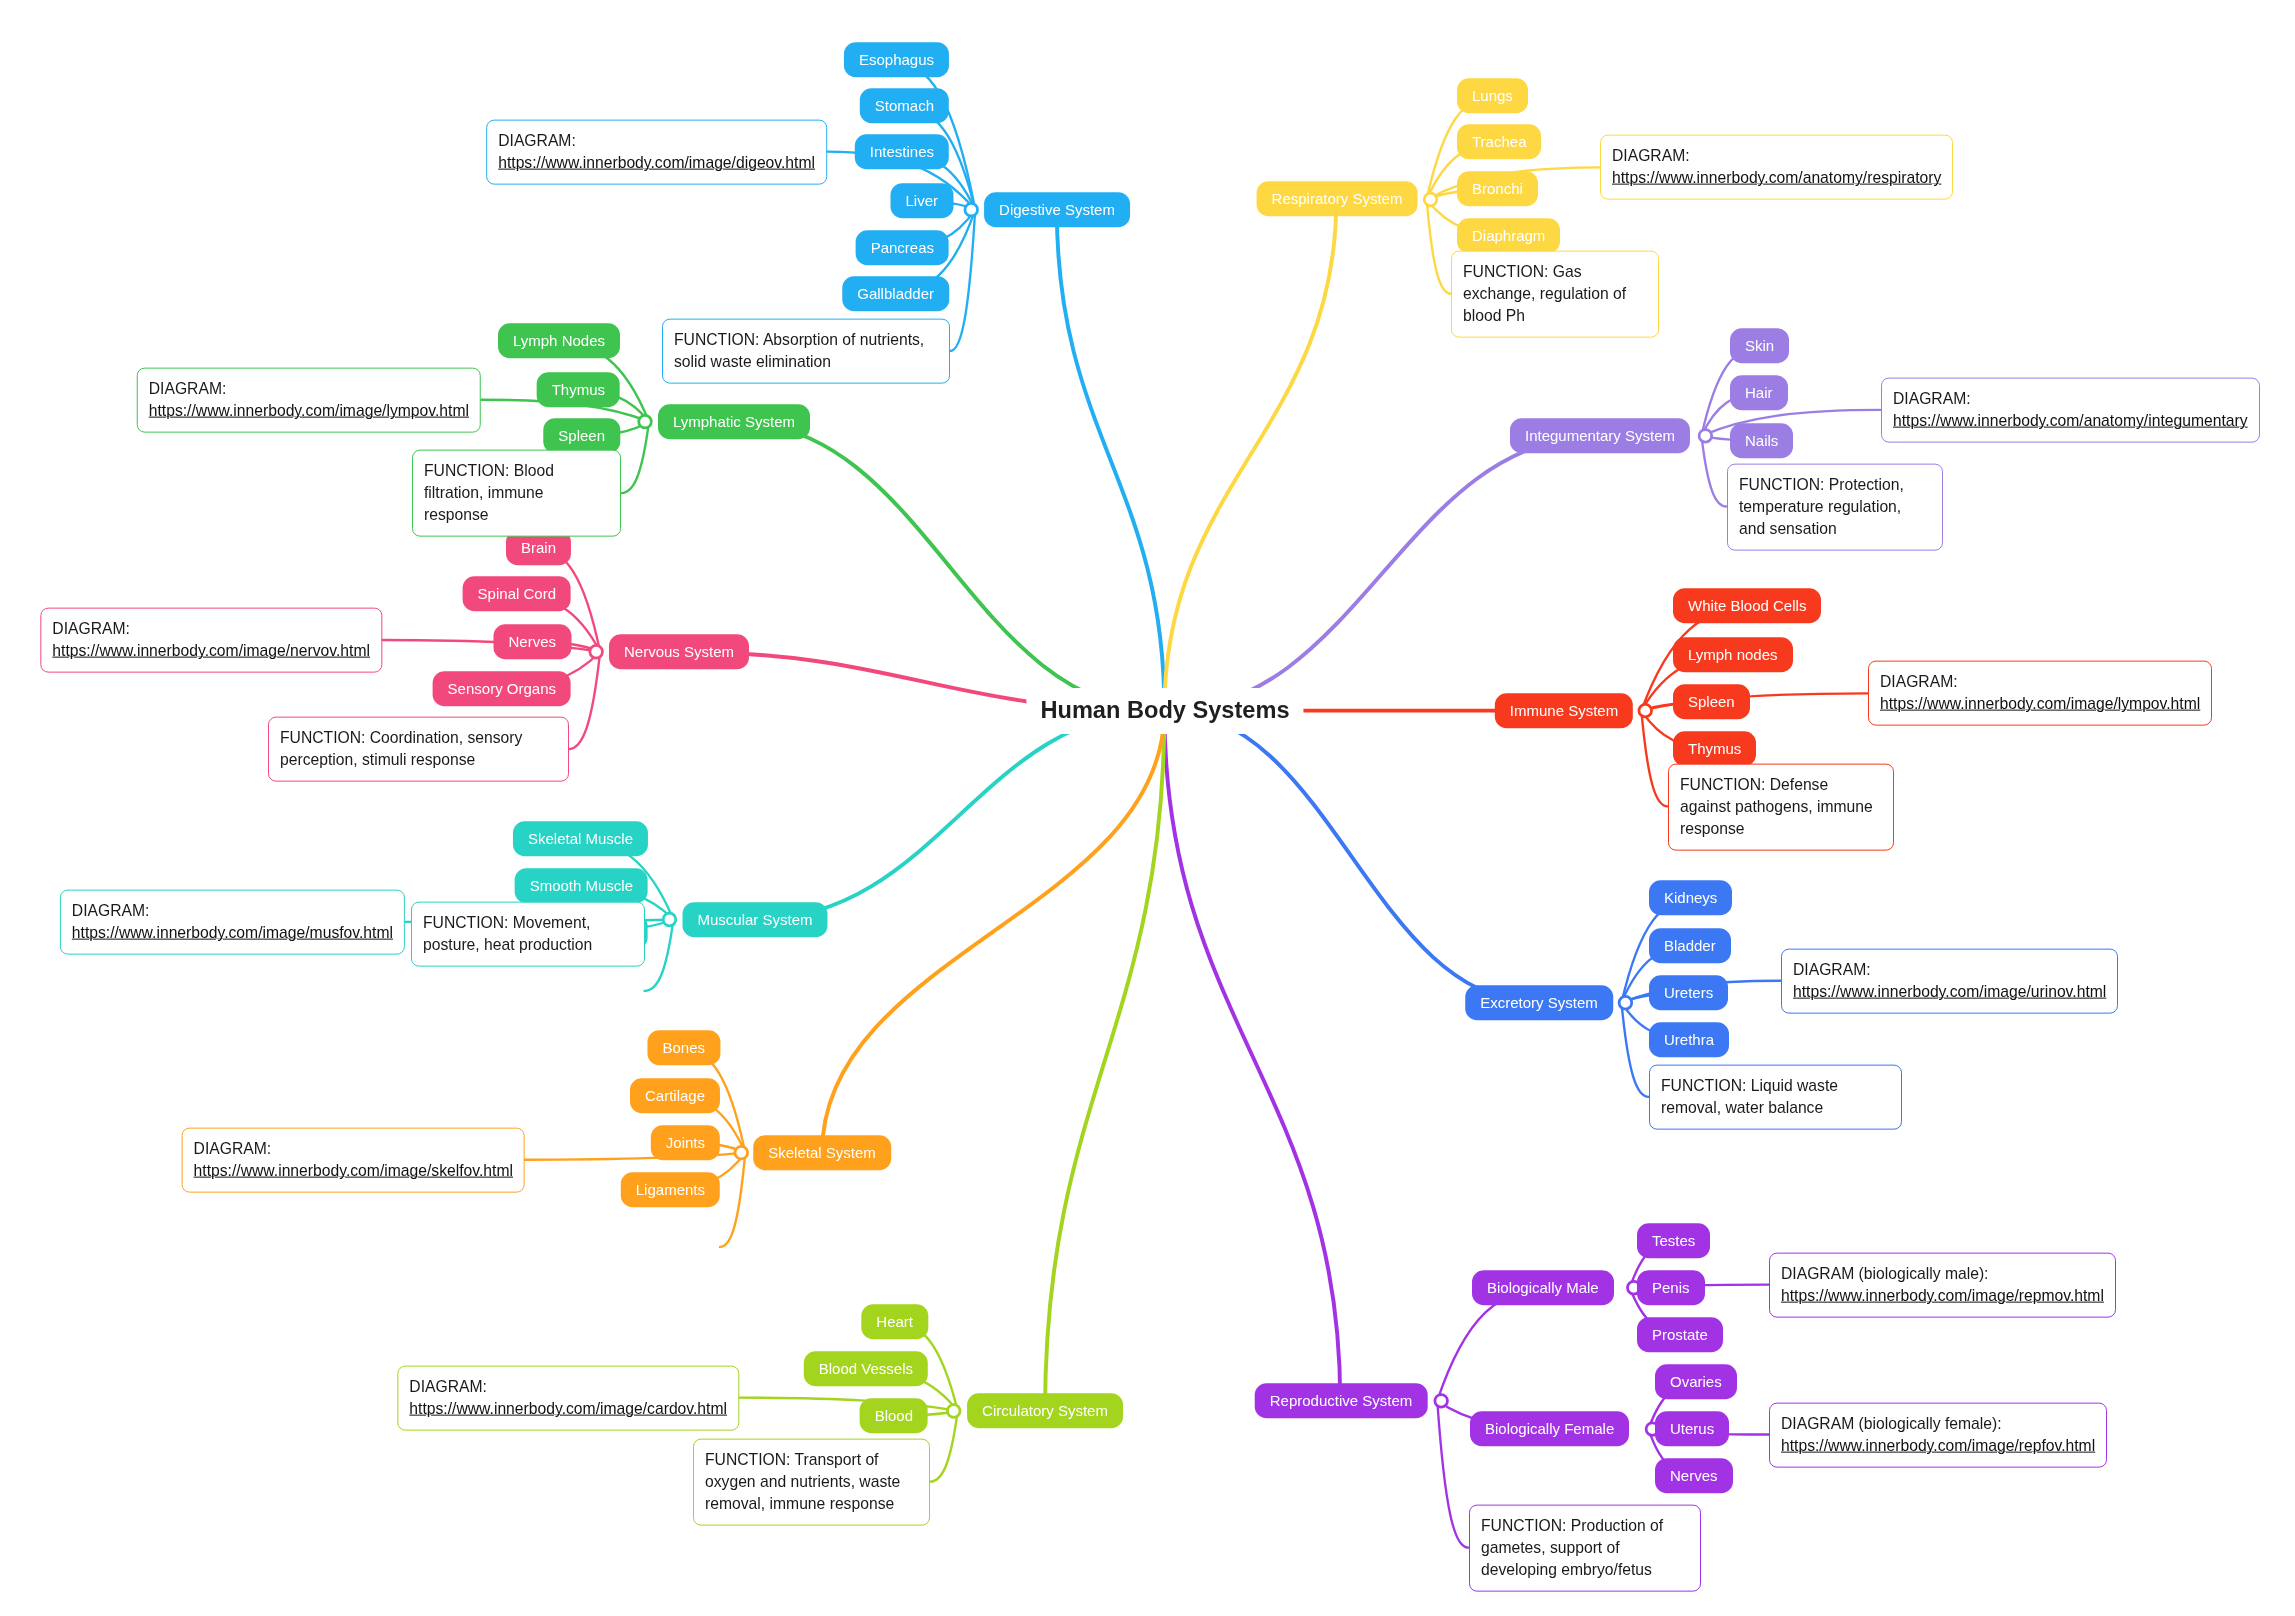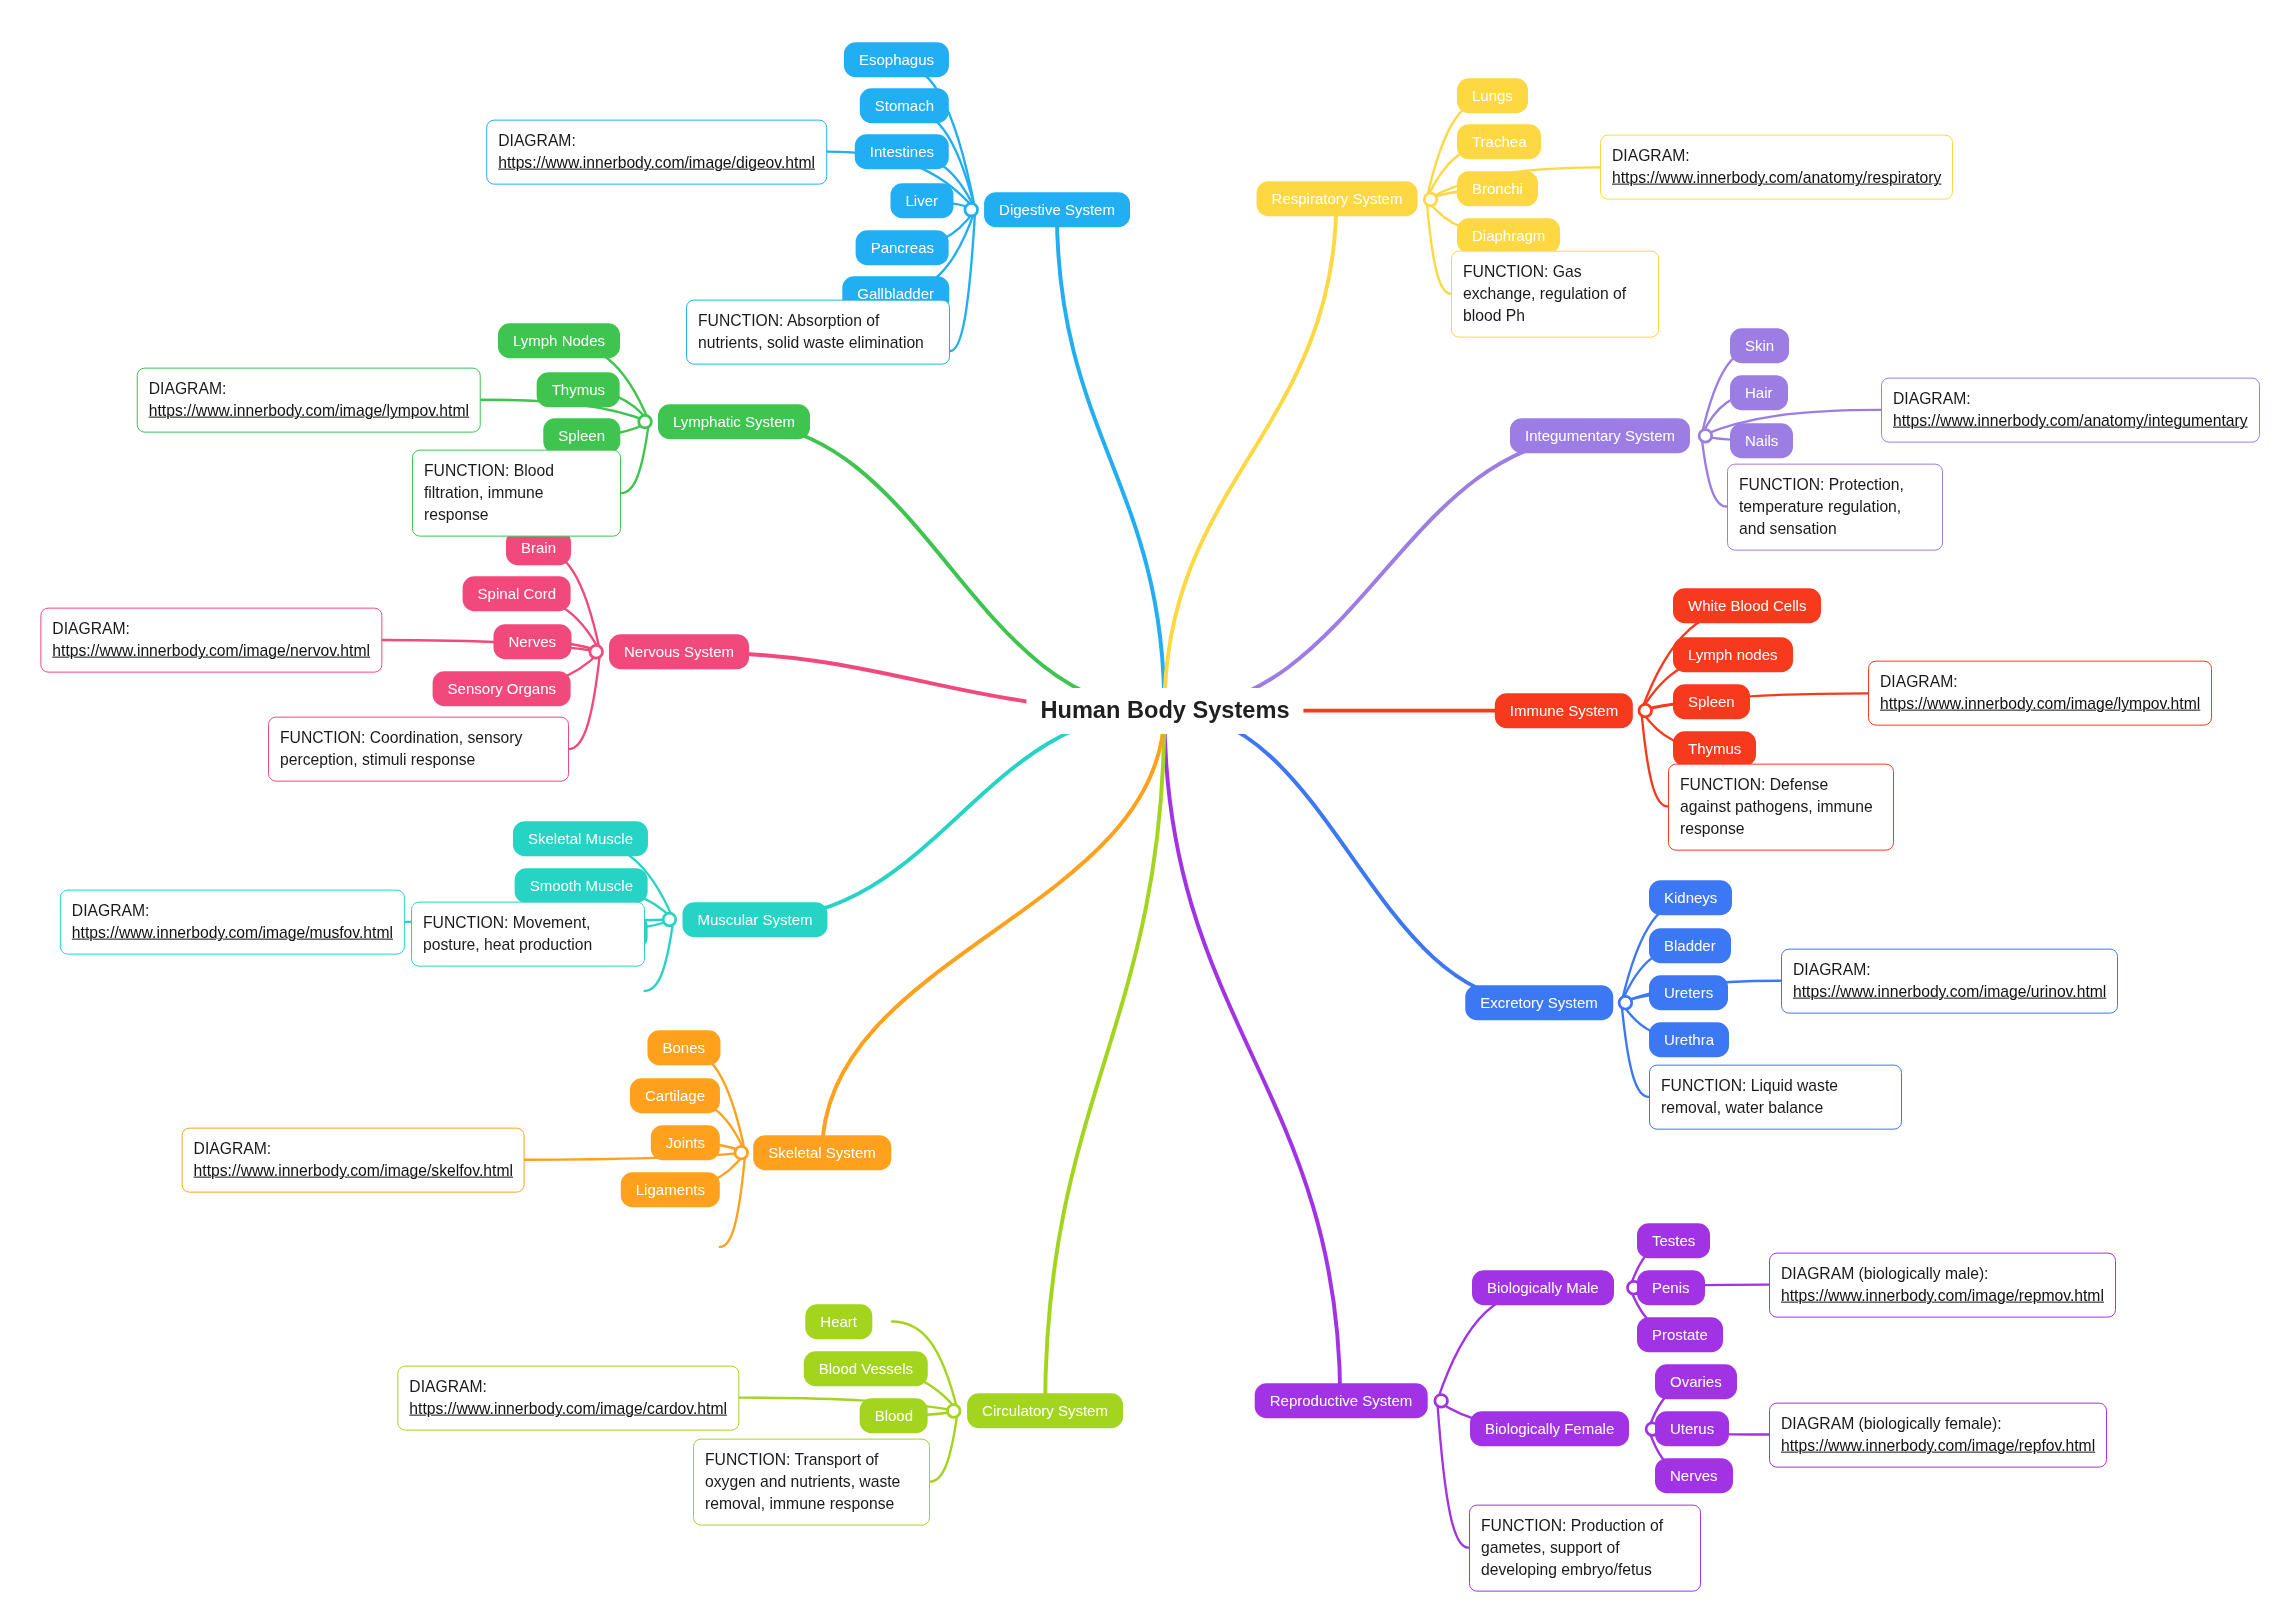--- a/index.html
+++ b/index.html
@@ -155,21 +155,21 @@
   <div class="node ar" id="n-dig-0" style="left:949px;top:60px;--c:#22aef2">Esophagus</div>
   <div class="node ar" id="n-dig-1" style="left:949px;top:106px;--c:#22aef2">Stomach</div>
   <div class="node ar" id="n-dig-2" style="left:949px;top:152px;--c:#22aef2">Intestines</div>
   <div class="node ar" id="n-dig-3" style="left:953px;top:201px;--c:#22aef2">Liver</div>
   <div class="node ar" id="n-dig-4" style="left:949px;top:248px;--c:#22aef2">Pancreas</div>
   <div class="node ar" id="n-dig-5" style="left:949px;top:294px;--c:#22aef2">Gallbladder</div>
   <div class="box ar" id="b-dig-d" style="left:827px;top:152px;--c:#22aef2">
     <div>DIAGRAM:</div>
     <a class="url">https://www.innerbody.com/image/digeov.html</a>
   </div>
-  <div class="box fn ar" id="b-dig-f" style="left:950px;top:332px;width:264px;--c:#22aef2">
+  <div class="box fn ar" id="b-dig-f" style="left:950px;top:351px;width:288px;--c:#22aef2">
     <div>FUNCTION: Absorption of nutrients, solid waste elimination</div>
   </div>
 
   <div class="node ac" id="n-resp" style="left:1337px;top:199px;--c:#fed843">Respiratory System</div>
   <div class="node al" id="n-resp-0" style="left:1457px;top:96px;--c:#fed843">Lungs</div>
   <div class="node al" id="n-resp-1" style="left:1457px;top:142px;--c:#fed843">Trachea</div>
   <div class="node al" id="n-resp-2" style="left:1457px;top:189px;--c:#fed843">Bronchi</div>
   <div class="node al" id="n-resp-3" style="left:1457px;top:236px;--c:#fed843">Diaphragm</div>
   <div class="box al" id="b-resp-d" style="left:1600px;top:167px;--c:#fed843">
     <div>DIAGRAM:</div>
@@ -232,21 +232,21 @@
   <div class="node al" id="n-female-2" style="left:1655px;top:1476px;--c:#a233e5">Nerves</div>
   <div class="box al" id="b-female-d" style="left:1769px;top:1435px;--c:#a233e5">
     <div>DIAGRAM (biologically female):</div>
     <a class="url">https://www.innerbody.com/image/repfov.html</a>
   </div>
   <div class="box fn al" id="b-rep-f" style="left:1469px;top:1548px;width:232px;--c:#a233e5">
     <div>FUNCTION: Production of gametes, support of developing embryo/fetus</div>
   </div>
 
   <div class="node ac" id="n-circ" style="left:1045px;top:1411px;--c:#a3d41e">Circulatory System</div>
-  <div class="node ar" id="n-circ-0" style="left:872px;top:1322px;--c:#a3d41e">Heart</div>
+  <div class="node ar" id="n-circ-0" style="left:928px;top:1322px;--c:#a3d41e">Heart</div>
   <div class="node ar" id="n-circ-1" style="left:928px;top:1369px;--c:#a3d41e">Blood Vessels</div>
   <div class="node ar" id="n-circ-2" style="left:928px;top:1416px;--c:#a3d41e">Blood</div>
   <div class="box ar" id="b-circ-d" style="left:739px;top:1398px;--c:#a3d41e">
     <div>DIAGRAM:</div>
     <a class="url">https://www.innerbody.com/image/cardov.html</a>
   </div>
   <div class="box fn ar" id="b-circ-f" style="left:930px;top:1482px;width:237px;--c:#a3d41e">
     <div>FUNCTION: Transport of oxygen and nutrients, waste removal, immune response</div>
   </div>
 

